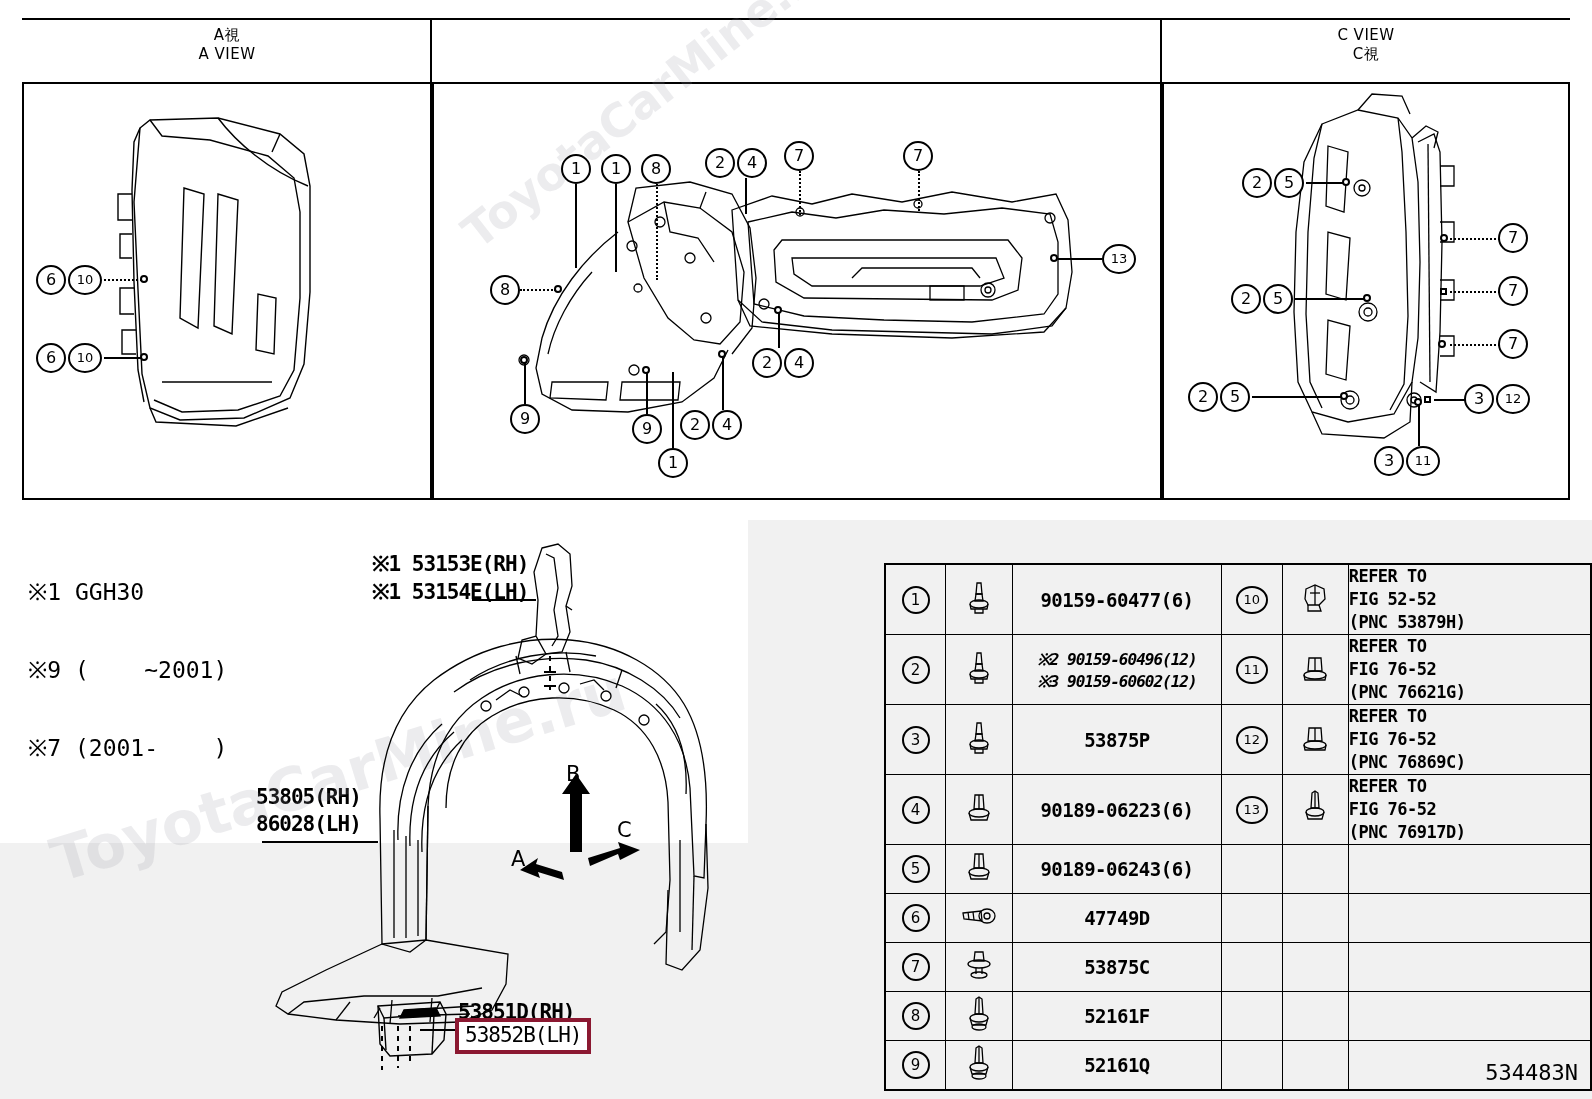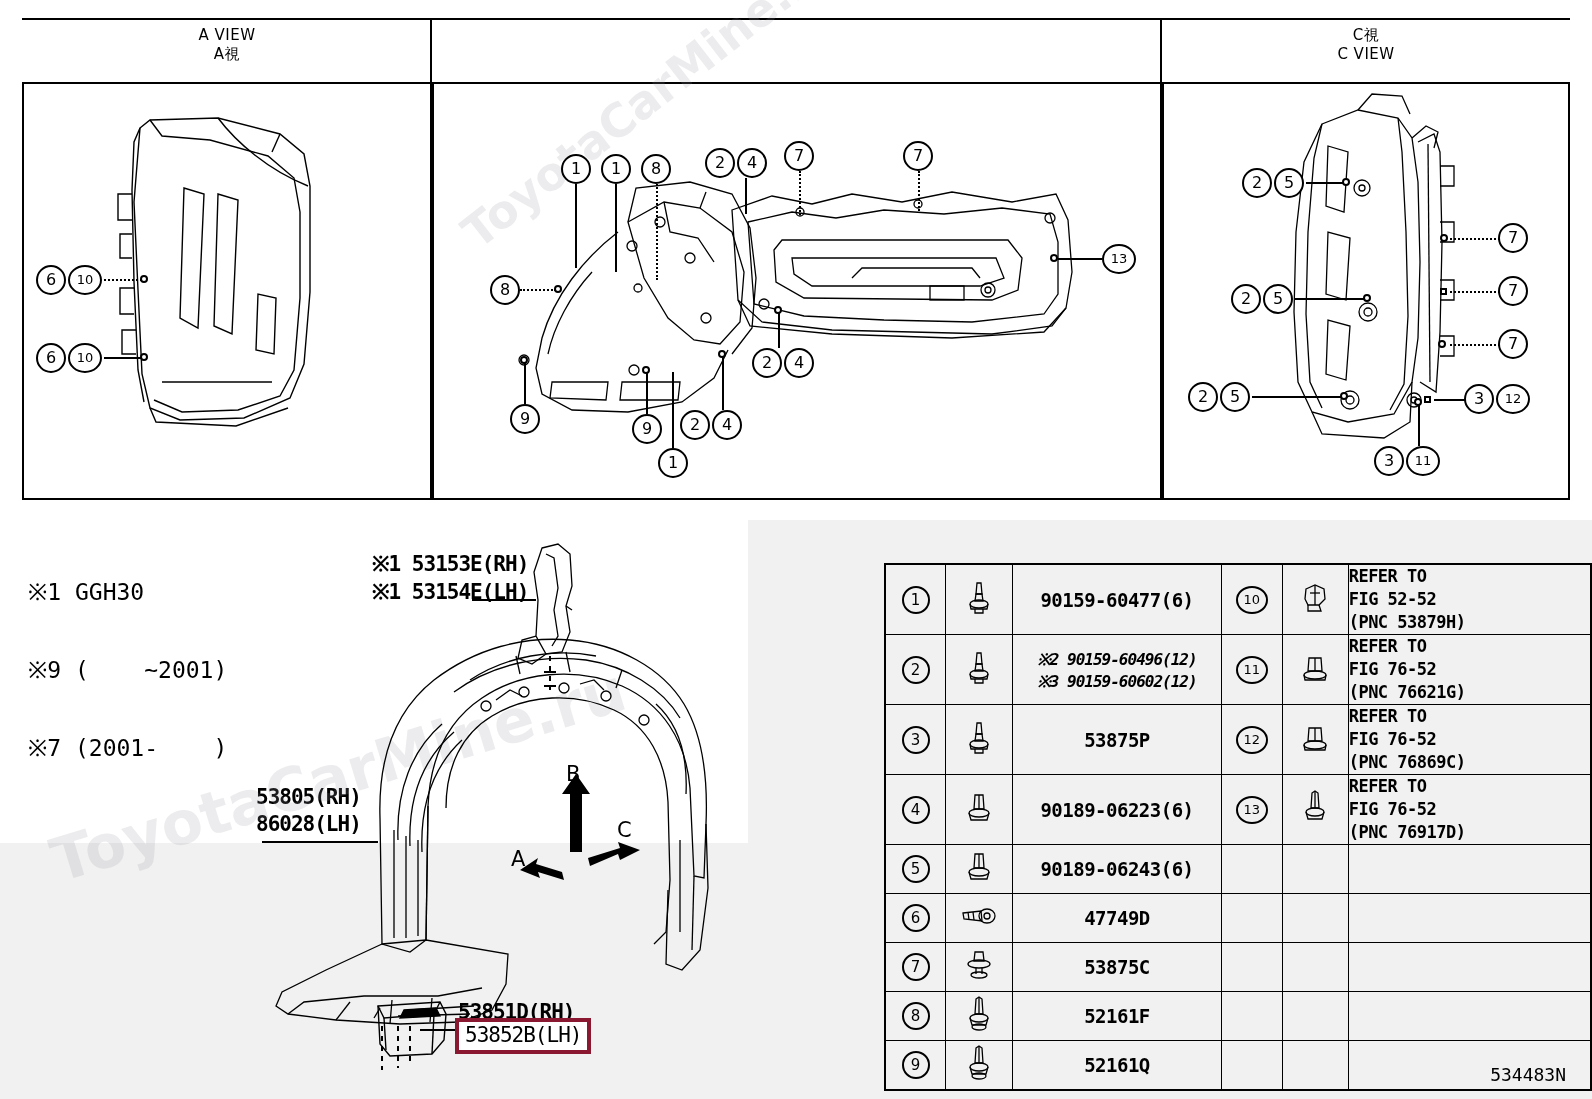--- a/index.html
+++ b/index.html
@@ -57,21 +57,21 @@
              letter-spacing:-.5px;margin-top:19px;}
   .c-txt.refw{width:252px;}
   .numc{display:inline-block;width:28px;height:28px;border:2px solid #000;border-radius:50%;
         box-sizing:border-box;line-height:24px;font-size:15px;text-align:center;
         font-family:"DejaVu Sans","Liberation Sans",sans-serif;}
   .numc.w{width:32px;font-size:13px;}
   .rowh{height:49px;}
   .rowh2{height:56px;}
 
   
-  #diagram-id{position:absolute;right:26px;bottom:14px;font-size:18px;letter-spacing:0px;}
+  #diagram-id{position:absolute;right:14px;bottom:14px;font-size:22px;letter-spacing:0px;}
 
   
   .wm{position:absolute;color:rgba(150,150,160,.18);font-weight:bold;
       font-family:"DejaVu Sans","Liberation Sans",sans-serif;pointer-events:none;z-index:2;}
   #wm-top{left:420px;top:70px;font-size:46px;transform:rotate(-38deg);}
   #wm-bot{left:40px;top:740px;font-size:60px;transform:rotate(-17deg);}
 
   
   .arrowlbl{position:absolute;font-family:"DejaVu Sans","Liberation Sans",sans-serif;
             font-size:21px;}
@@ -83,28 +83,28 @@
 <div class="whitebg" style="left:0;top:0;width:748px;height:843px;"></div>
 <div class="whitebg" style="left:0;top:0;width:1592px;height:520px;"></div>
 
 <div class="wm" id="wm-top">ToyotaCarMine.ru</div>
 <div class="wm" id="wm-bot">ToyotaCarMine.ru</div>
 
 <div class="hdrrule" style="left:22px;top:18px;width:1548px;"></div>
 <div class="hdrrule" style="left:22px;top:82px;width:1548px;"></div>
 
 <div class="viewhdr" style="left:22px;top:20px;width:410px;">
+  <div>A視</div>
   <div>A VIEW</div>
-  <div>A視</div>
 </div>
 <div class="viewhdr" style="left:432px;top:20px;width:730px;">
 </div>
 <div class="viewhdr" style="left:1162px;top:20px;width:408px;">
+  <div>C VIEW</div>
   <div>C視</div>
-  <div>C VIEW</div>
 </div>
 
 <div class="lead leadv" style="left:430px;top:18px;height:64px;"></div>
 <div class="lead leadv" style="left:1160px;top:18px;height:64px;"></div>
 
 <div class="viewpanel" style="left:22px;top:82px;width:410px;height:418px;"></div>
 
 <svg style="position:absolute;left:22px;top:82px;width:410px;height:418px;z-index:3;" viewBox="0 0 410 418" fill="none" stroke="#000" stroke-width="1.4">
 
   <path d="M118 46 L128 38 L196 36 L258 52 L282 72 L288 104 L288 210

